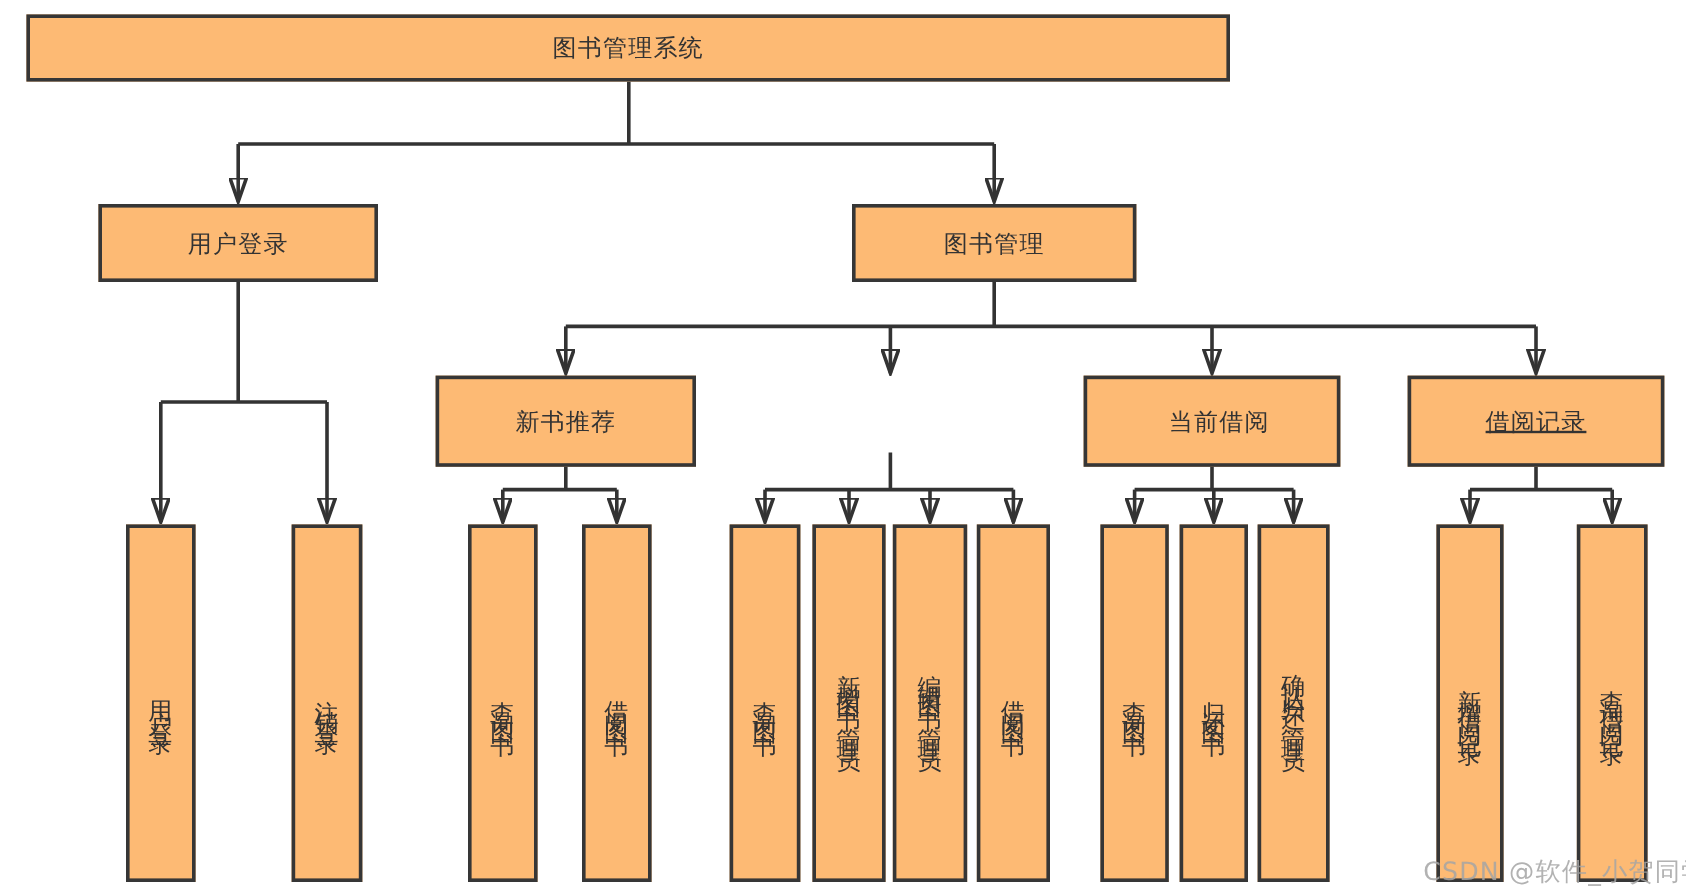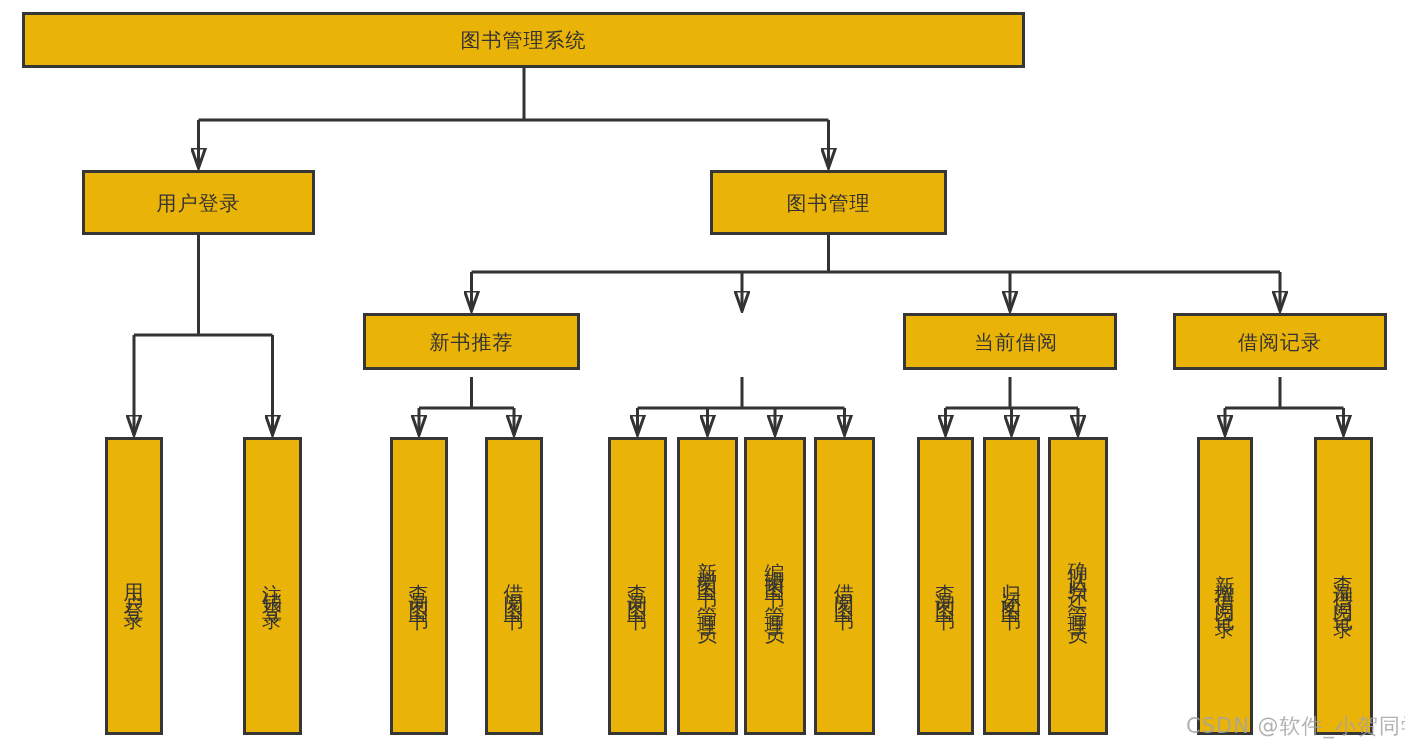--- a/index.html
+++ b/index.html
@@ -23,21 +23,21 @@
     z-index: 1;
   }
   #connectors path {
     stroke: #333333;
     stroke-width: 3;
     fill: none;
   }
   .box {
     position: absolute;
     box-sizing: border-box;
-    background: #eab308;
+    background: #fdba74;
     border: 3px solid #363636;
     color: #333333;
     display: flex;
     align-items: center;
     justify-content: center;
     font-size: 20px;
     line-height: 1;
     z-index: 2;
   }
   .hlabel {
@@ -46,21 +46,21 @@
   }
   .vlabel {
     writing-mode: vertical-rl;
     text-orientation: mixed;
     letter-spacing: 9px;
     line-height: 1;
     white-space: nowrap;
   }
   
   .leaf  { top: 437px; height: 298px; }
-  .lvl2  { top: 313px; height: 57px; }
+  .lvl2  { top: 313px; height: 76px; }
   .lvl1  { top: 170px; height: 65px; }
   #watermark {
     position: absolute;
     left: 1186px;
     top: 712px;
     font-size: 21px;
     color: rgba(164,164,164,0.85);
     letter-spacing: 1px;
     z-index: 6;
     white-space: nowrap;
@@ -136,21 +136,21 @@
   <div class="box lvl1" style="left:710px; width:237px;">
     <span class="hlabel">图书管理</span>
   </div>
 
   <div class="box lvl2" style="left:363px; width:217px;">
     <span class="hlabel">新书推荐</span>
   </div>
   <div class="box lvl2" style="left:903px; width:214px;padding-left:12px;">
     <span class="hlabel">当前借阅</span>
   </div>
-  <div class="box lvl2" style="left:1173px; width:214px;">
+  <div class="box lvl2" style="left:1173px; width:214px;text-decoration:underline;">
     <span class="hlabel">借阅记录</span>
   </div>
 
   <div class="box leaf" style="left:105px; width:58px;">
     <span class="vlabel">用户登录</span>
   </div>
   <div class="box leaf" style="left:243px; width:59px;">
     <span class="vlabel">注销登录</span>
   </div>
 

